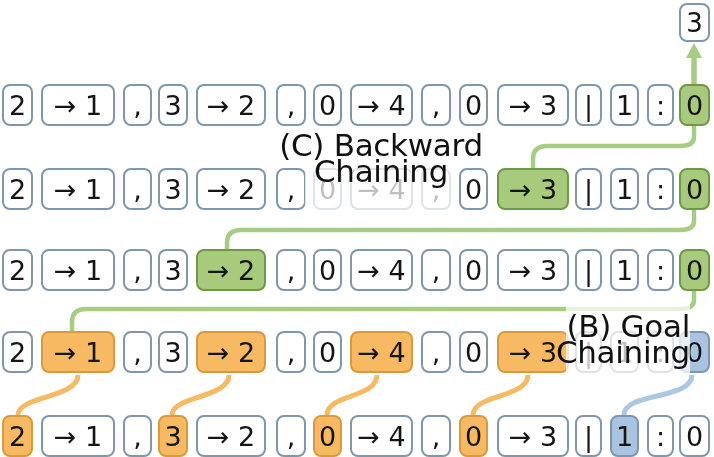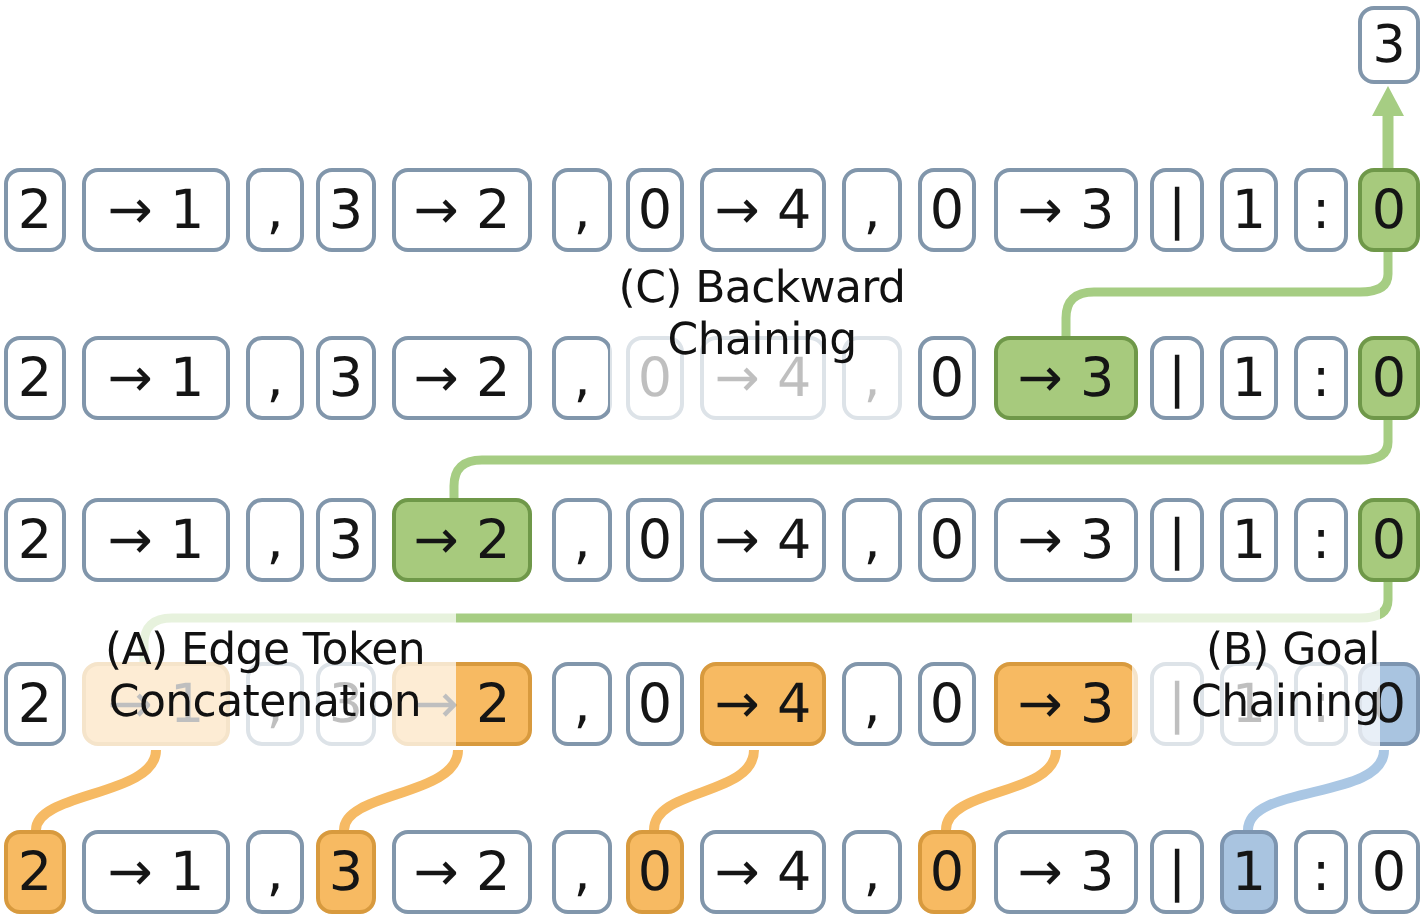--- a/index.html
+++ b/index.html
@@ -41,21 +41,21 @@
   .p-orange{stroke:var(--orange-line);stroke-width:5px;}
   .p-blue  {stroke:var(--blue-line);  stroke-width:5px;}
   .arrow-head{fill:var(--green-line);stroke:none;}
   .label{
     position:absolute;
     background:rgba(255,255,255,0.73);
     z-index:3;
     display:flex;flex-direction:column;align-items:center;justify-content:center;
     text-align:center;
     color:#111111;
-    font-size:22px;line-height:26px;
+    font-size:31px;line-height:26px;
     letter-spacing:-0.3px;
     white-space:nowrap;
   }
   .label.lab-c{left:305px;top:127px;width:152px;height:86px;justify-content:flex-start;padding-top:5px;box-sizing:border-box;}
   .label.lab-a{left:37px;top:302px;width:191px;height:73px;}
   .label.lab-b{left:566px;top:302px;width:124px;height:73px;align-items:flex-end;}
 </style>
 </head>
 <body>
 
@@ -157,22 +157,18 @@
     <path class="p-orange" d="M327 415 C327 394 377 398 377 375"></path>
     <path class="p-orange" d="M473 415 C473 394 528 398 528 375"></path>
 
     <path class="p-blue" d="M624 415 C624 392 692 400 692 375"></path>
   </svg>
 
   <div class="label lab-c">
     <span>(C) Backward</span>
     <span>Chaining</span>
   </div>
-  <div class="label lab-a">
-    <span>(A) Edge Token</span>
-    <span>Concatenation</span>
-  </div>
   <div class="label lab-b">
     <span>(B) Goal</span>
     <span>Chaining</span>
   </div>
 
 </div>
 
 </body></html>

